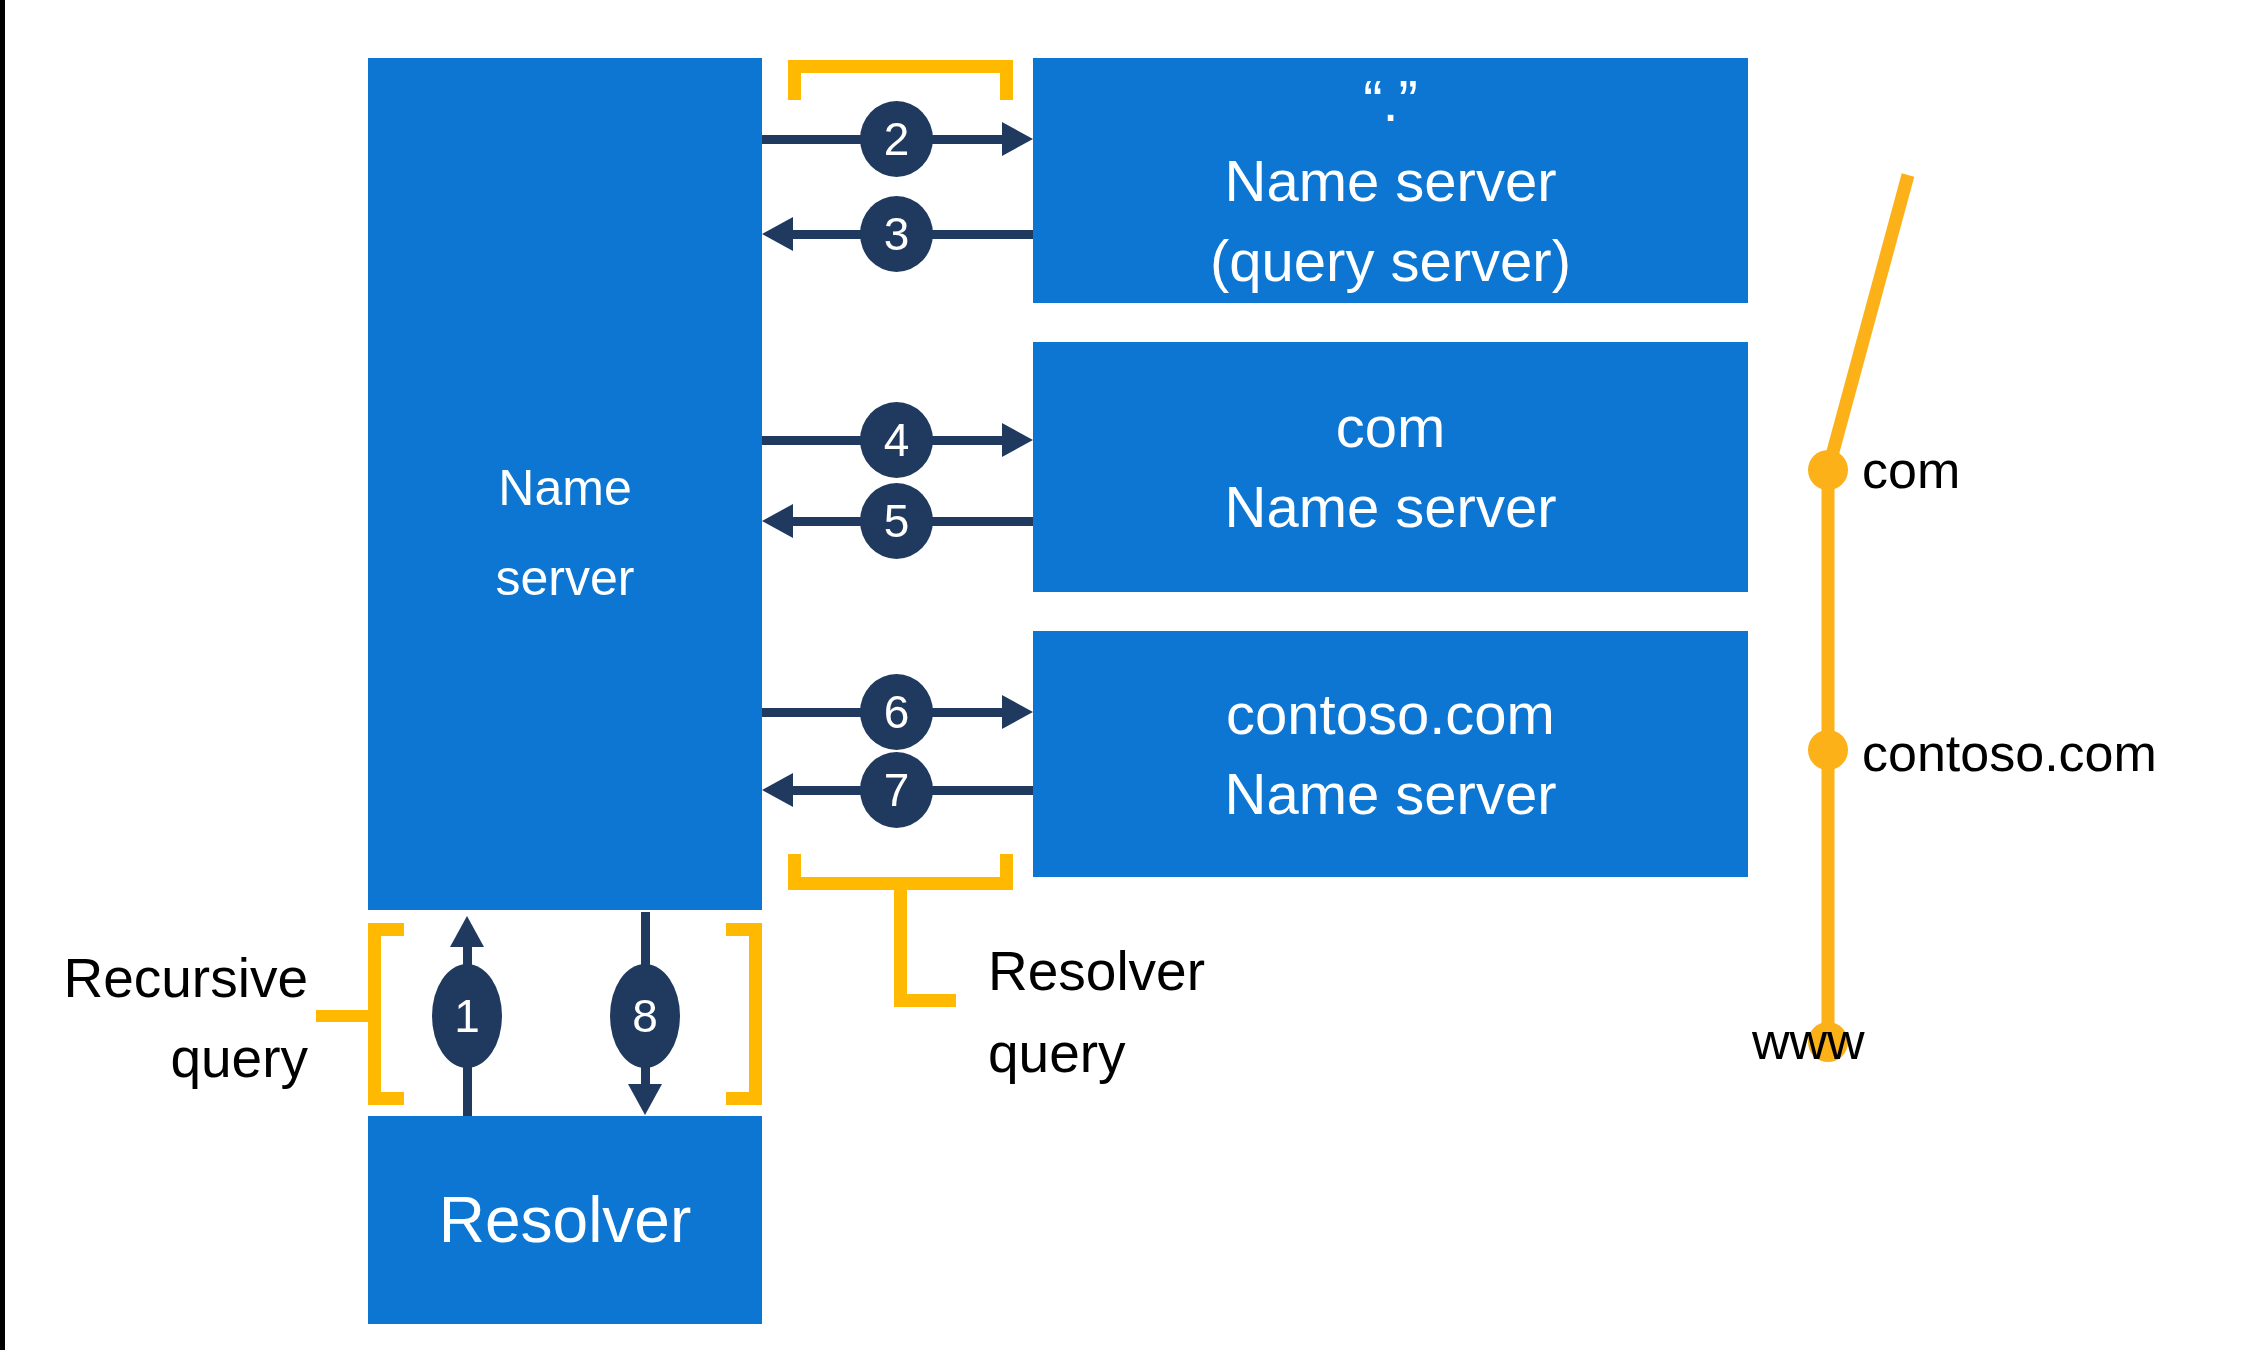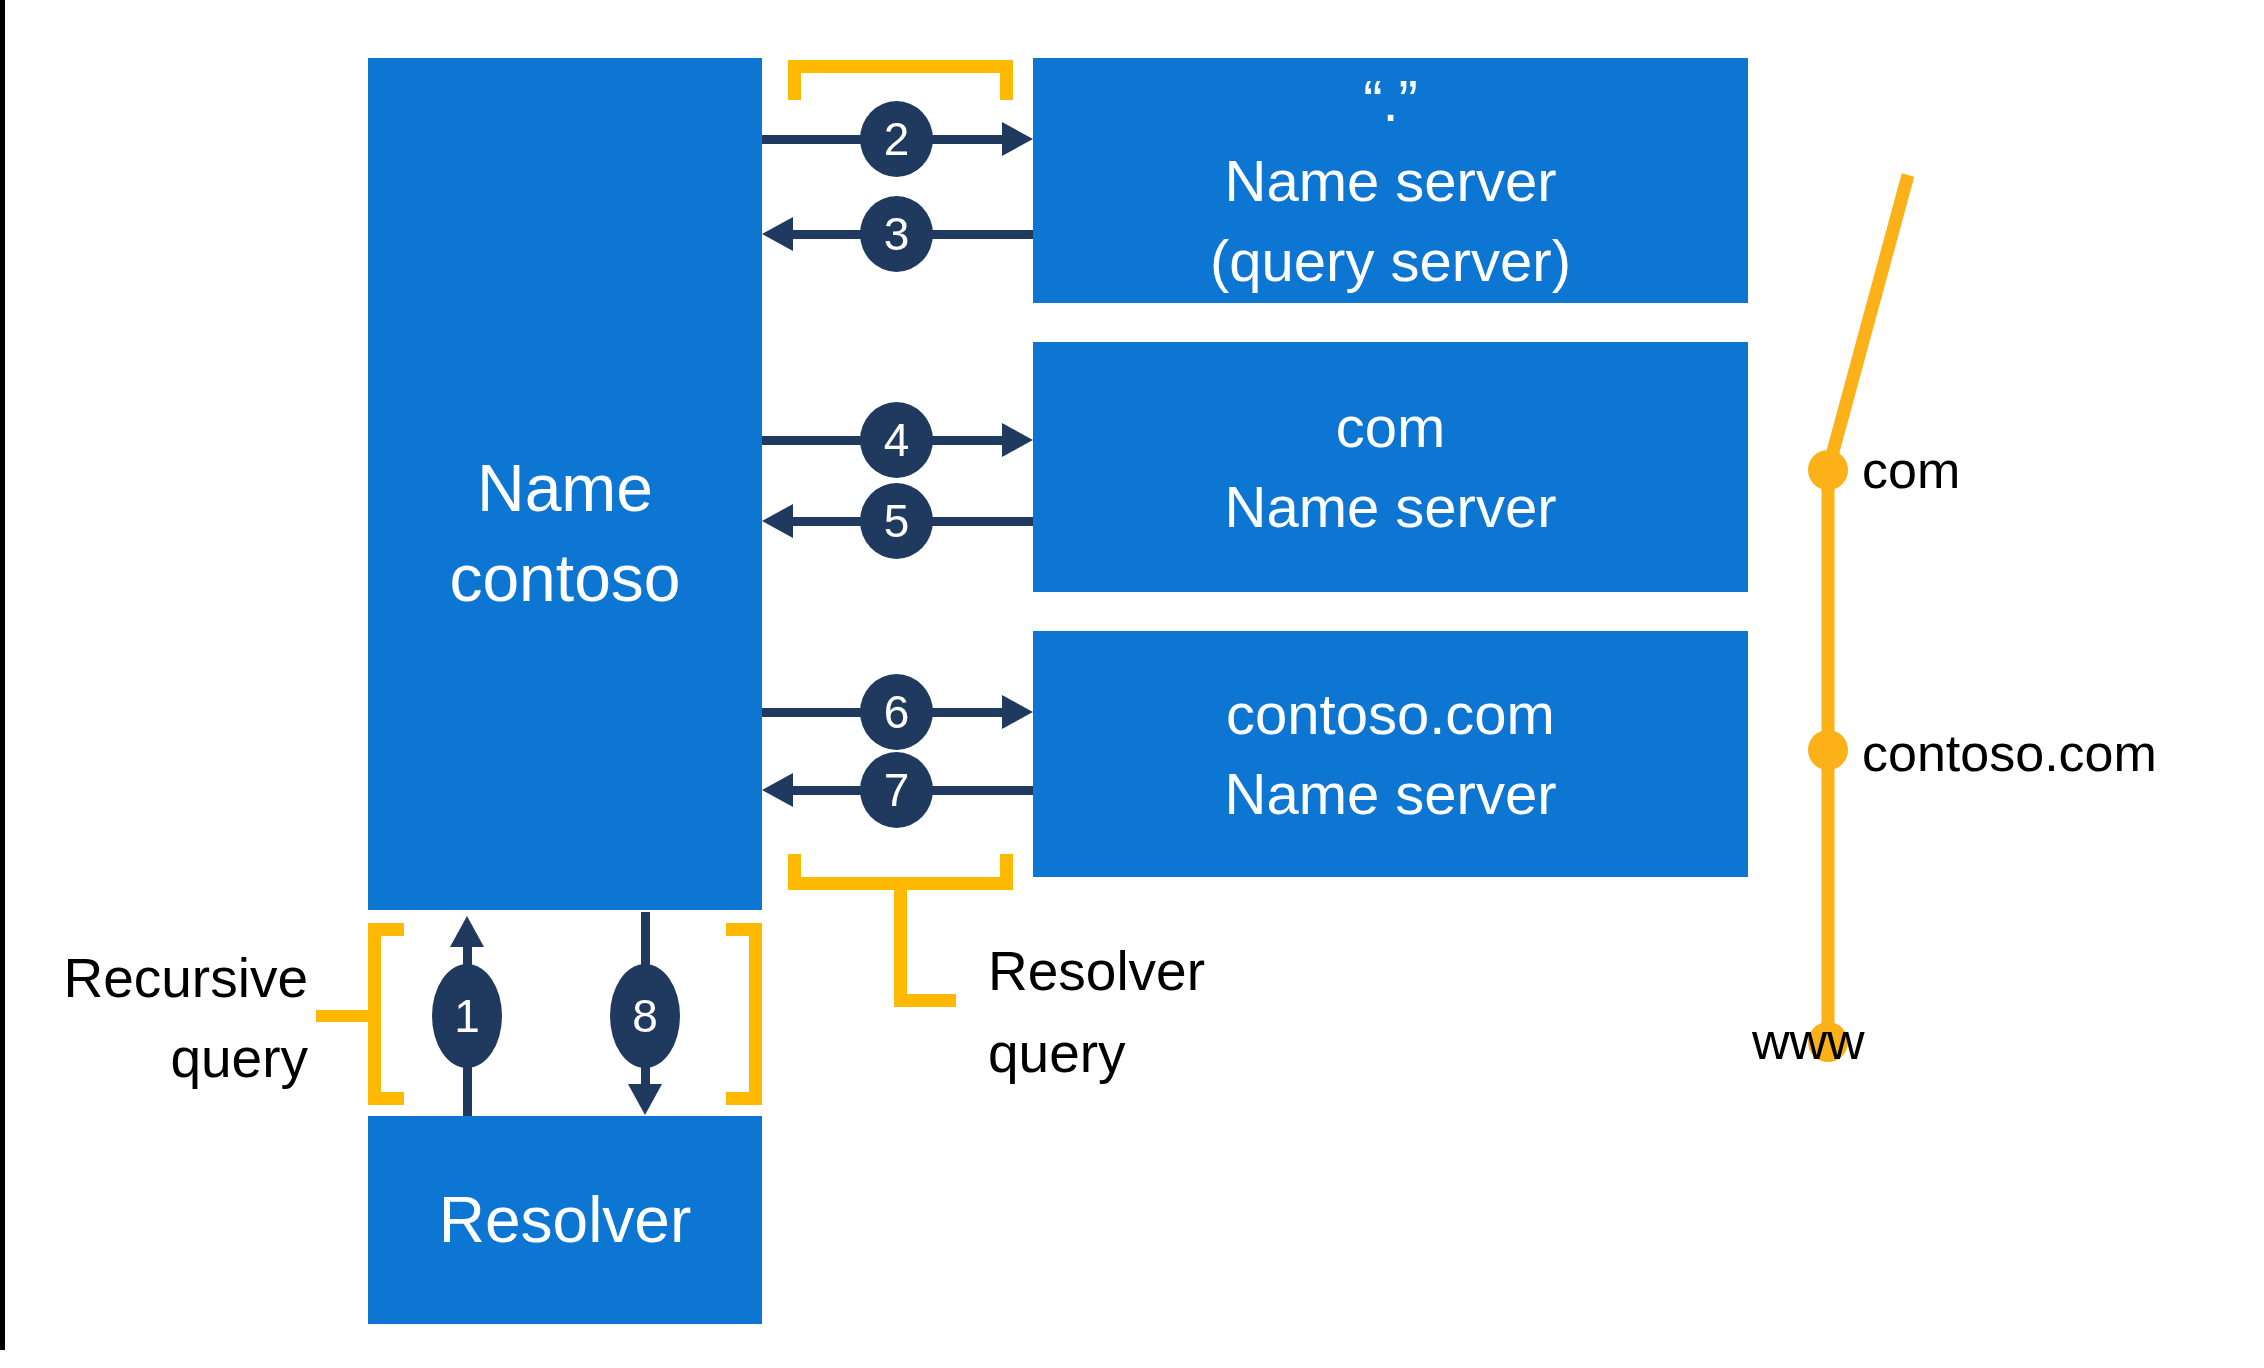--- a/index.html
+++ b/index.html
@@ -12,21 +12,21 @@
   }
   .abs{position:absolute;}
   .box{
     background:#0c76d2;
     color:#ffffff;
     display:flex;flex-direction:column;
     align-items:center;justify-content:center;
     text-align:center;
   }
   .box-line{font-size:58px;line-height:80px;white-space:nowrap;}
-  .big-line{font-size:66px;line-height:90px;text-align:center;}
+  .big-line{font-size:50px;line-height:90px;text-align:center;}
   .resolver-line{font-size:64px;line-height:70px;}
   .shaft-h{height:9px;background:#20395f;}
   .shaft-v{width:9px;background:#20395f;}
   .head-right{width:0;height:0;border-top:17px solid transparent;border-bottom:17px solid transparent;border-left:31px solid #20395f;}
   .head-left{width:0;height:0;border-top:17px solid transparent;border-bottom:17px solid transparent;border-right:31px solid #20395f;}
   .head-up{width:0;height:0;border-left:17px solid transparent;border-right:17px solid transparent;border-bottom:31px solid #20395f;}
   .head-down{width:0;height:0;border-left:17px solid transparent;border-right:17px solid transparent;border-top:31px solid #20395f;}
   .circle{
     background:#20395f;border-radius:50%;
     color:#ffffff;font-size:46px;
@@ -45,21 +45,21 @@
 </head>
 <body>
 
 <div id="canvas">
 
   <div class="abs" style="left:0;top:0;width:5px;height:1350px;background:#000;"></div>
 
   <div class="abs box" style="left:368px;top:58px;width:394px;height:852px;justify-content:flex-start;">
     <div class="abs" style="top:385px;left:0;width:100%;">
       <div class="big-line">Name</div>
-      <div class="big-line">contoso</div>
+      <div class="big-line">server</div>
     </div>
   </div>
 
   <div class="abs box" style="left:368px;top:1116px;width:394px;height:208px;">
     <div class="resolver-line">Resolver</div>
   </div>
 
   <div class="abs box" style="left:1033px;top:58px;width:715px;height:245px;">
     <div class="box-line">“.”</div>
     <div class="box-line">Name server</div>

